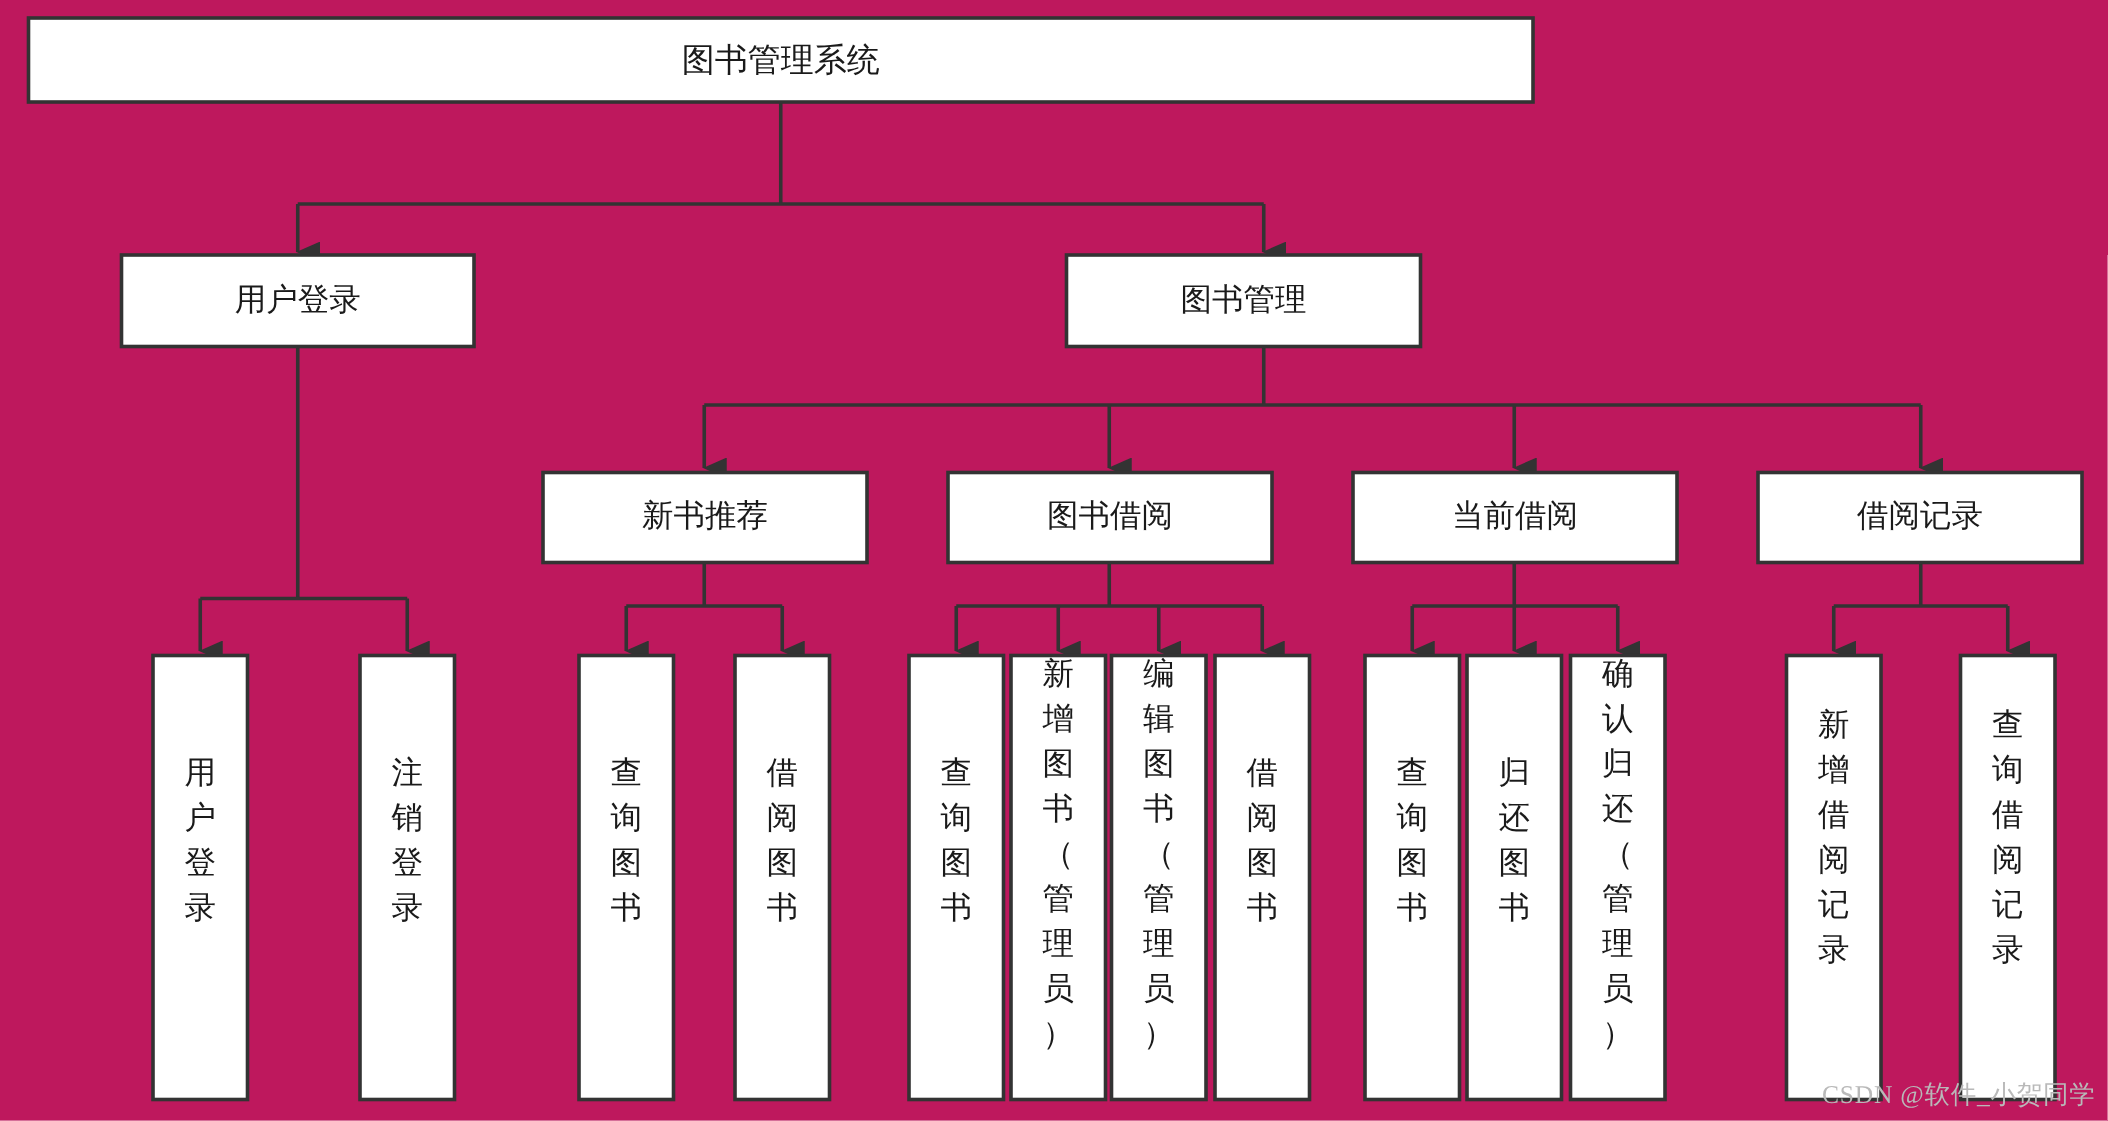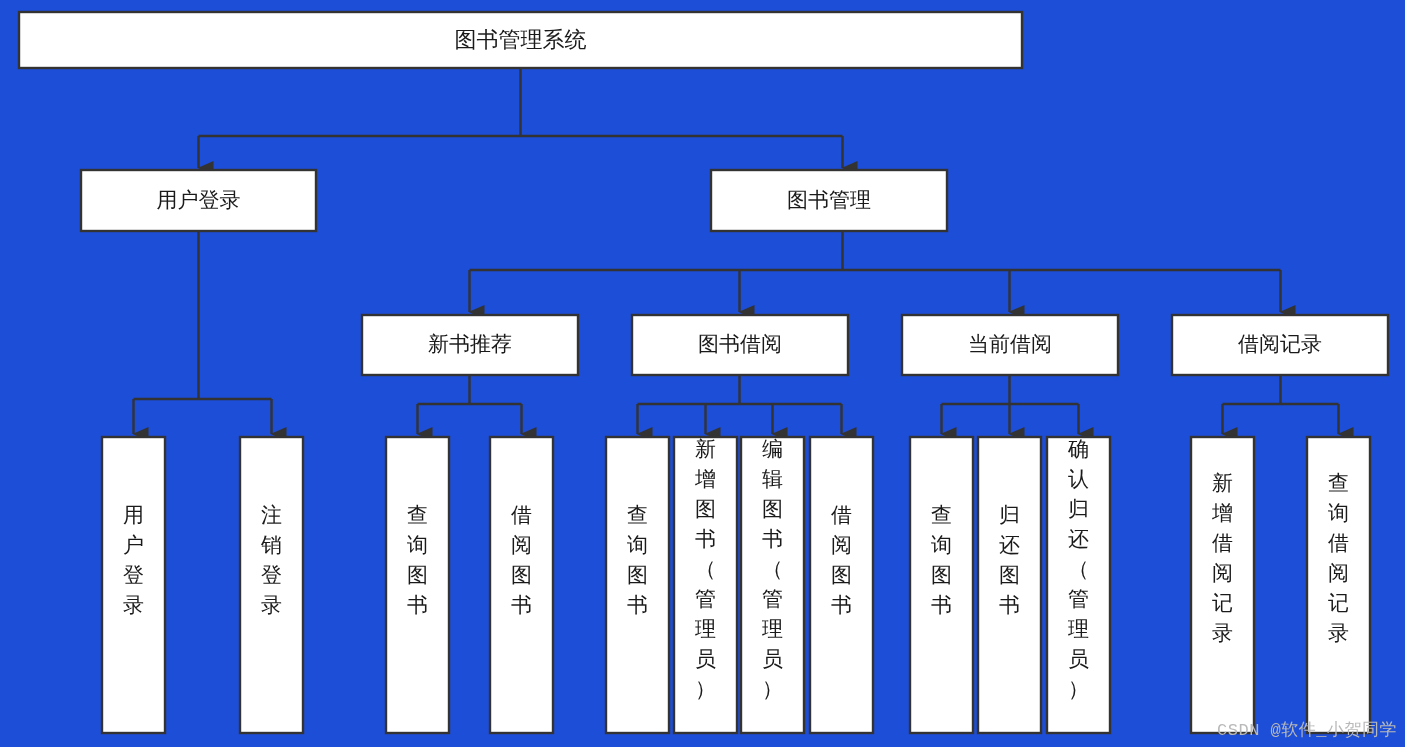--- a/index.html
+++ b/index.html
@@ -11,21 +11,21 @@
   body {
     width: 1405px;
     height: 747px;
     font-family: "DejaVu Sans", "Liberation Sans", sans-serif;
     overflow: hidden;
   }
   #diagram-root {
     position: relative;
     width: 1405px;
     height: 747px;
-    background: #1d4ed8;
+    background: #be185d;
   }
   svg#diagram-svg {
     position: absolute;
     top: 0;
     left: 0;
     width: 1405px;
     height: 747px;
     display: block;
   }
   .node-box {
@@ -57,21 +57,21 @@
   .arrow-head {
     fill: #333333;
     stroke: none;
   }
   .watermark-text {
     position: absolute;
     right: 8px;
     bottom: 6px;
     color: #b9b9b9;
     font-size: 17px;
-    font-family: Liberation Mono, monospace;
+    font-family: Liberation Serif, serif;
     letter-spacing: 0.5px;
     white-space: nowrap;
     user-select: none;
   }
 </style>
 </head>
 <body>
 
 <div id="diagram-root">
 

